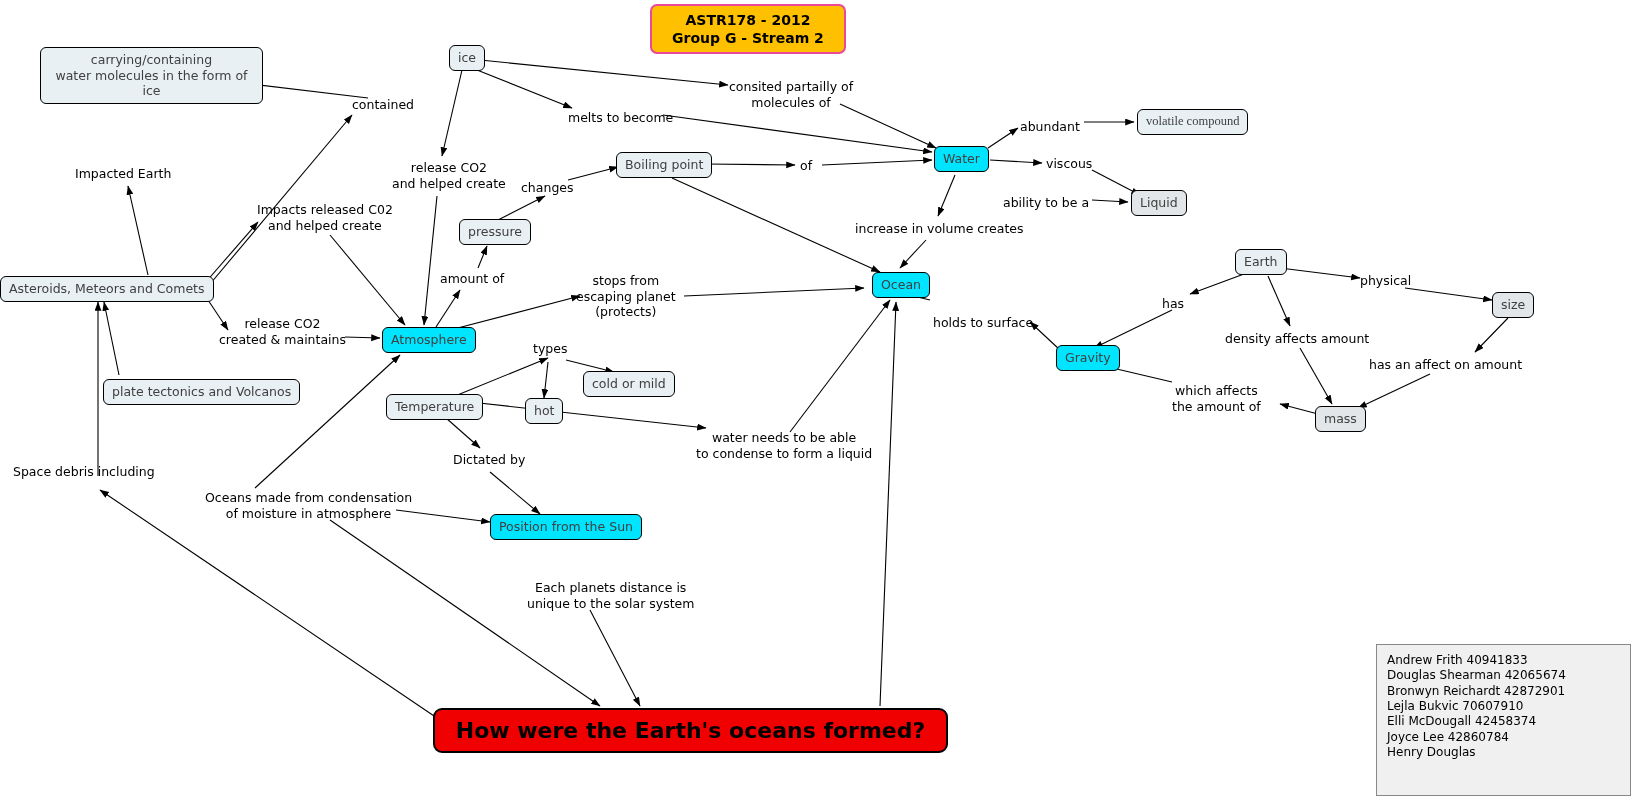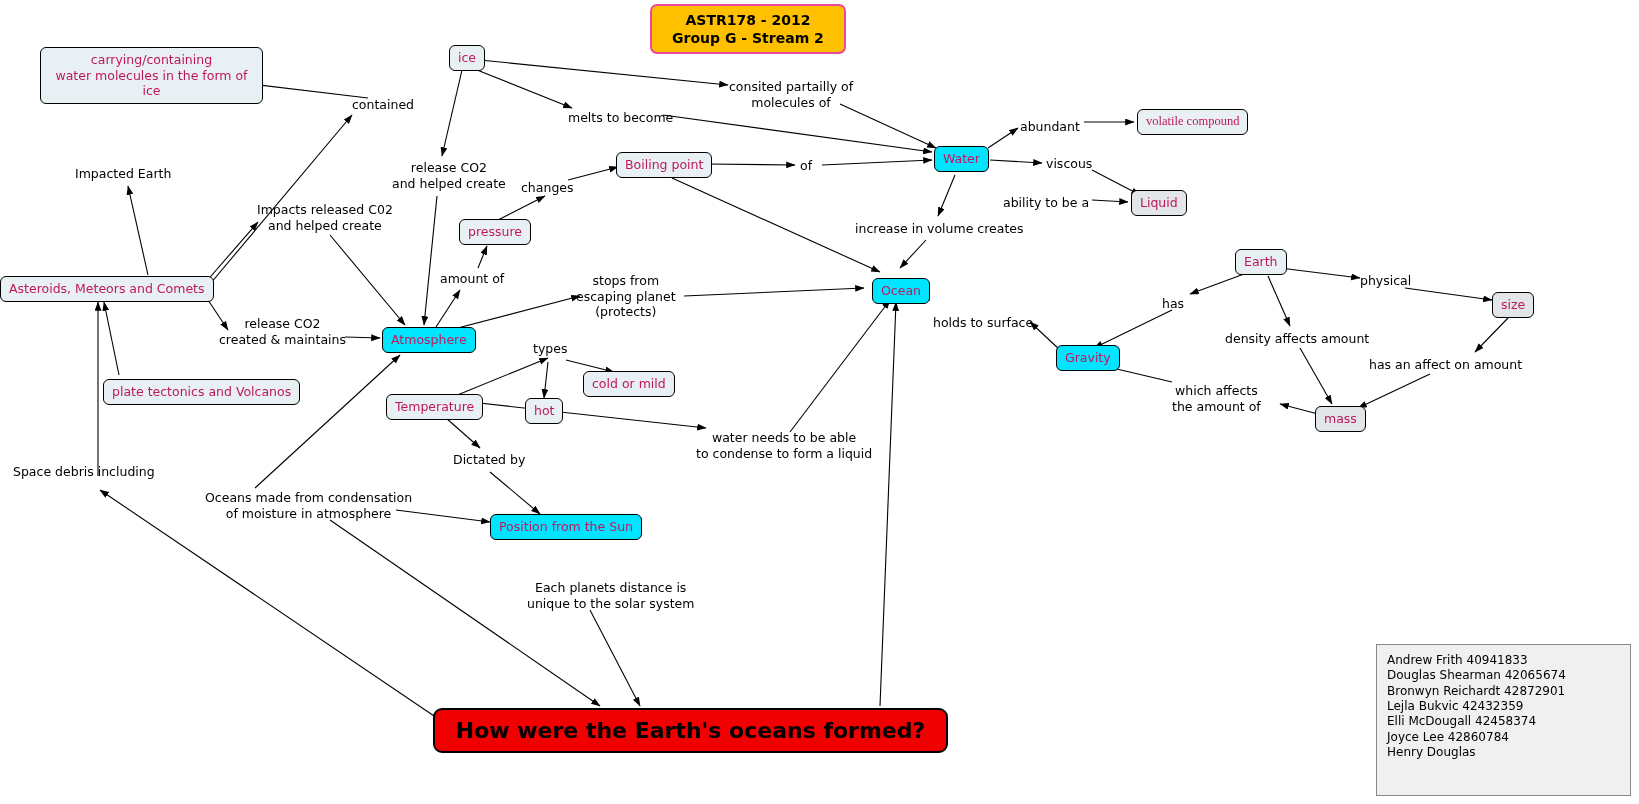--- a/index.html
+++ b/index.html
@@ -30,21 +30,21 @@
     white-space: nowrap;
     line-height: 1.25;
   }
   
   .box {
     border: 1px solid #000000;
     border-radius: 6px;
     background: #e8f0f4;
     padding: 4px 8px;
     font-size: 12.5px;
-    color: #be185d;
+    color: #404040;
   }
   .box.cyan {
     background: #00e5ff;
   }
   .box.grey {
     background: #e2e6e8;
   }
   
   .plain {
     font-size: 12.5px;
@@ -246,21 +246,21 @@
   </div>
 
   <div class="node box" style="left:616px; top:152px;">
     <span>Boiling point</span>
   </div>
 
   <div class="node box" style="left:459px; top:219px;">
     <span>pressure</span>
   </div>
 
-  <div class="node box cyan" style="left:872px; top:272px;margin-top:6px;">
+  <div class="node box cyan" style="left:872px; top:272px;">
     <span>Ocean</span>
   </div>
 
   <div class="node box cyan" style="left:382px; top:327px;text-align:center;">
     <span>Atmosphere</span>
   </div>
 
   <div class="node box" style="left:0px; top:276px;">
     <span>Asteroids, Meteors and Comets</span>
   </div>
@@ -420,19 +420,19 @@
   </div>
 
   <div id="question-box">
     <span>How were the Earth's oceans formed?</span>
   </div>
 
   <div id="authors-box">
     <div>Andrew Frith 40941833</div>
     <div>Douglas Shearman 42065674</div>
     <div>Bronwyn Reichardt 42872901</div>
-    <div>Lejla Bukvic 42432359</div>
+    <div>Lejla Bukvic 70607910</div>
     <div>Elli McDougall 42458374</div>
     <div>Joyce Lee 42860784</div>
     <div>Henry Douglas</div>
   </div>
 
 </div>
 
 </body></html>

